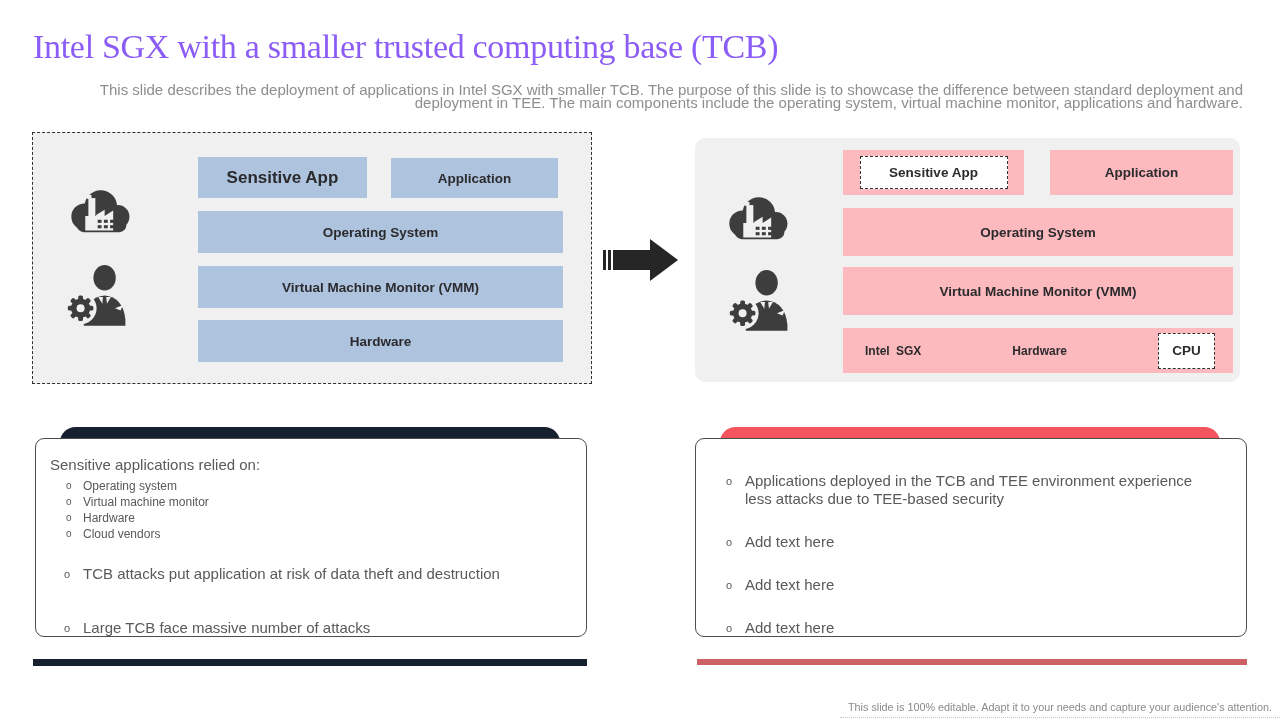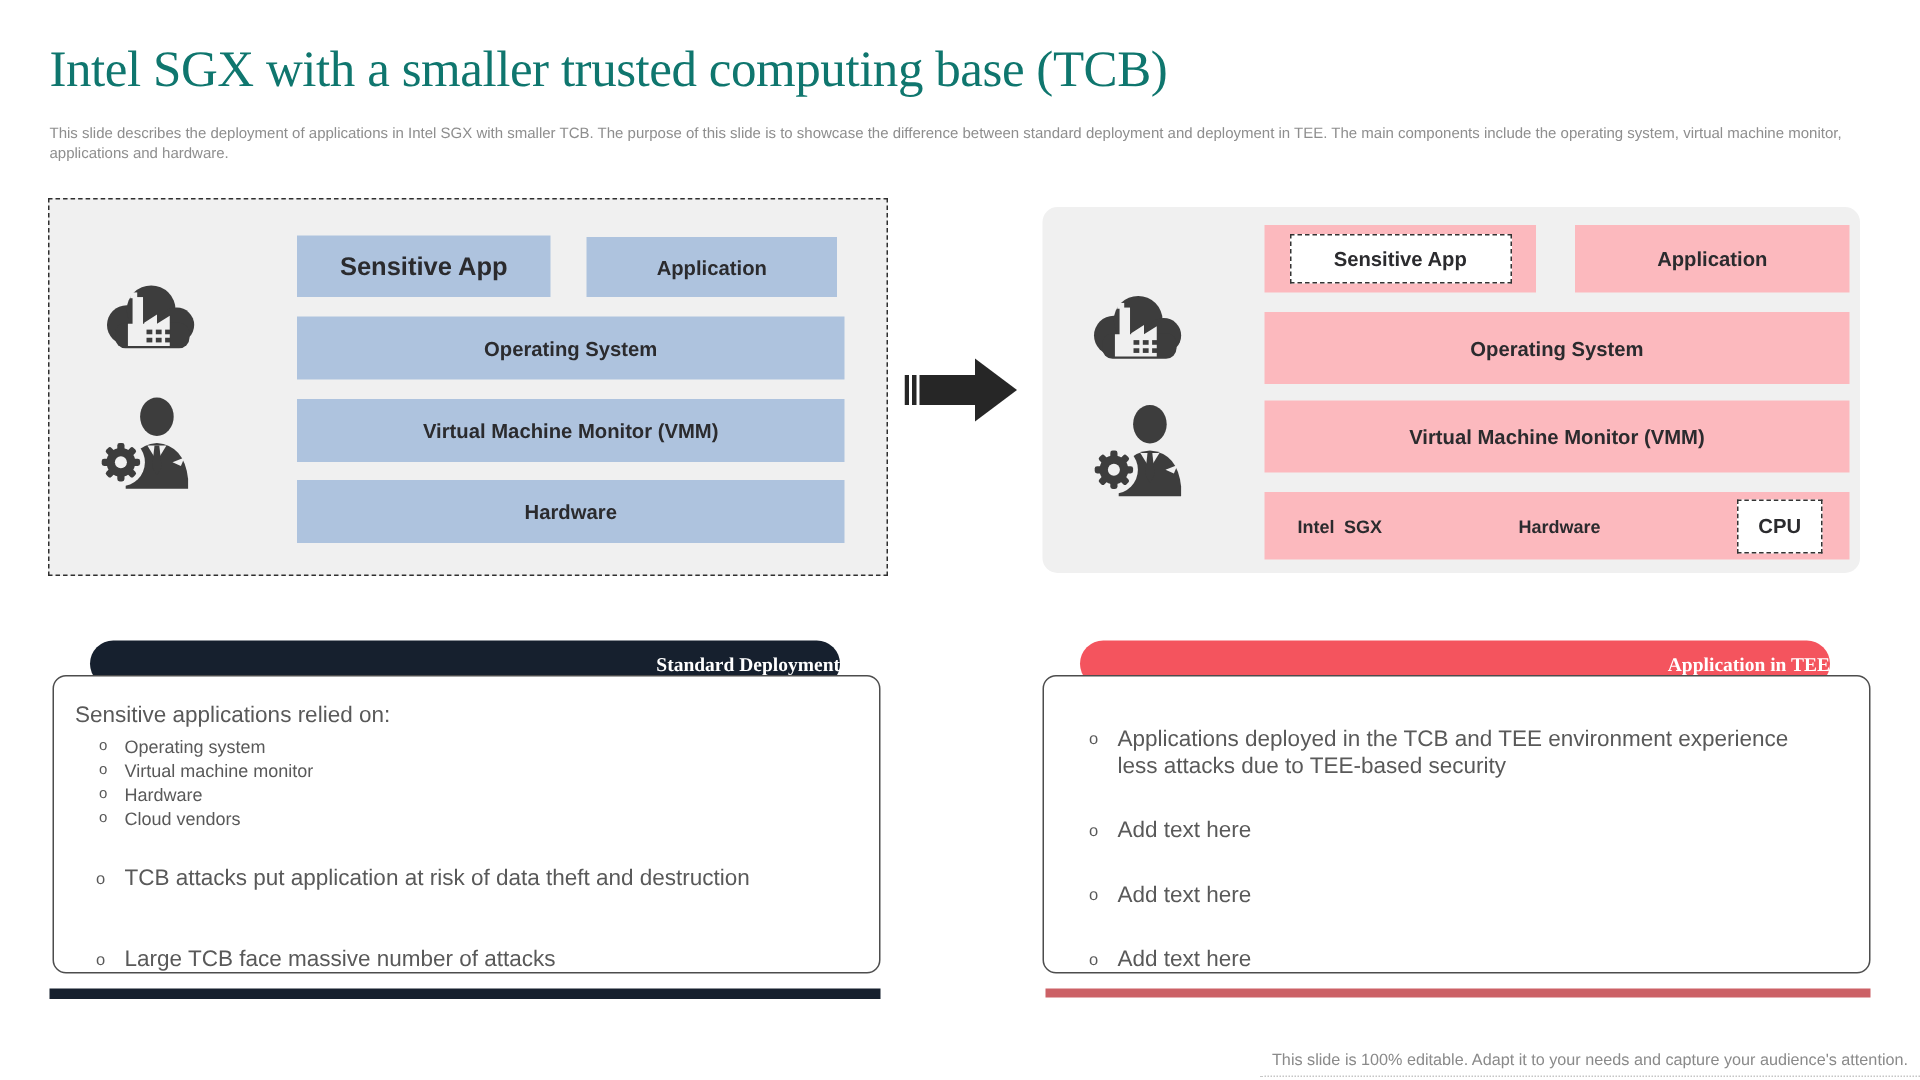--- a/index.html
+++ b/index.html
@@ -3,23 +3,23 @@
 <meta charset="utf-8">
 <style>
   * { margin:0; padding:0; box-sizing:border-box; }
   html,body { width:1280px; height:720px; background:#ffffff; overflow:hidden;
               font-family:"Liberation Sans", sans-serif; }
   .slide { position:relative; width:1280px; height:720px; background:#fff; }
 
   
   .title { position:absolute; left:33px; top:28px; width:1100px;
            font-family:"Liberation Serif", serif; font-weight:normal;
-           font-size:34px; letter-spacing:-0.3px; color:#0f766e; }
+           font-size:34px; letter-spacing:-0.3px; color:#8b5cf6; }
   .subtitle { position:absolute; left:33px; top:83px; width:1210px;
-              font-size:10px; line-height:13px; color:#8e8e8e; }
+              font-size:15px; line-height:13px; color:#8e8e8e;text-align:right; }
 
   
   .panel { position:absolute; background:#f0f0f0; }
   .panel-left { left:32px; top:132px; width:560px; height:252px;
                 border:1px dashed #2f2f2f; }
   .panel-right { left:695px; top:138px; width:545px; height:244px;
                  border-radius:10px; }
   .icon { position:absolute; }
   .stack-box { position:absolute; display:flex; align-items:center; justify-content:center;
                font-weight:bold; font-size:13.5px; color:#2b2b2e; text-align:center; }
@@ -36,21 +36,21 @@
 
   
   .pill { position:absolute; width:500px; height:31px; border-radius:17px;
           display:flex; align-items:center; justify-content:flex-end;
           font-family:"Liberation Serif", serif; font-weight:bold;
           font-size:13px; color:#ffffff; }
   .pill-navy { left:60px; top:427px; background:#16202e; }
   .pill-red  { left:720px; top:427px; background:#f4545e; }
 
   
-  .note-box { position:absolute; top:450px; width:552px; height:199px;
+  .note-box { position:absolute; top:438px; width:552px; height:199px;
               background:#ffffff; border:1px solid #4d4d4d; border-radius:9px;
               color:#595959; }
   .note-left  { left:35px; padding:17px 14px 0 14px; }
   .note-right { left:695px; padding:33px 16px 0 16px; }
   .bottom-bar { position:absolute; top:659px; height:7px; }
   .bar-navy { left:33px; width:554px; background:#16202e; }
   .bar-red  { left:697px; width:550px; height:6px; background:#cc6166; }
 
   .intro-line { font-size:15px; margin-bottom:5px; }
   .bullet { position:relative; padding-left:33px; font-size:15px; line-height:18px; }

